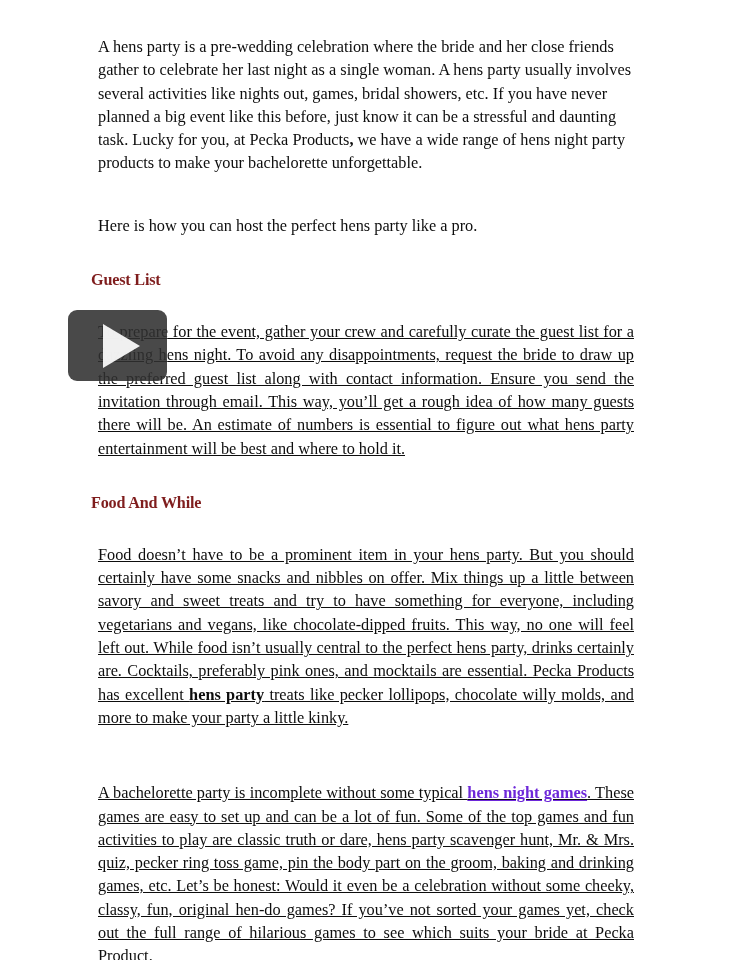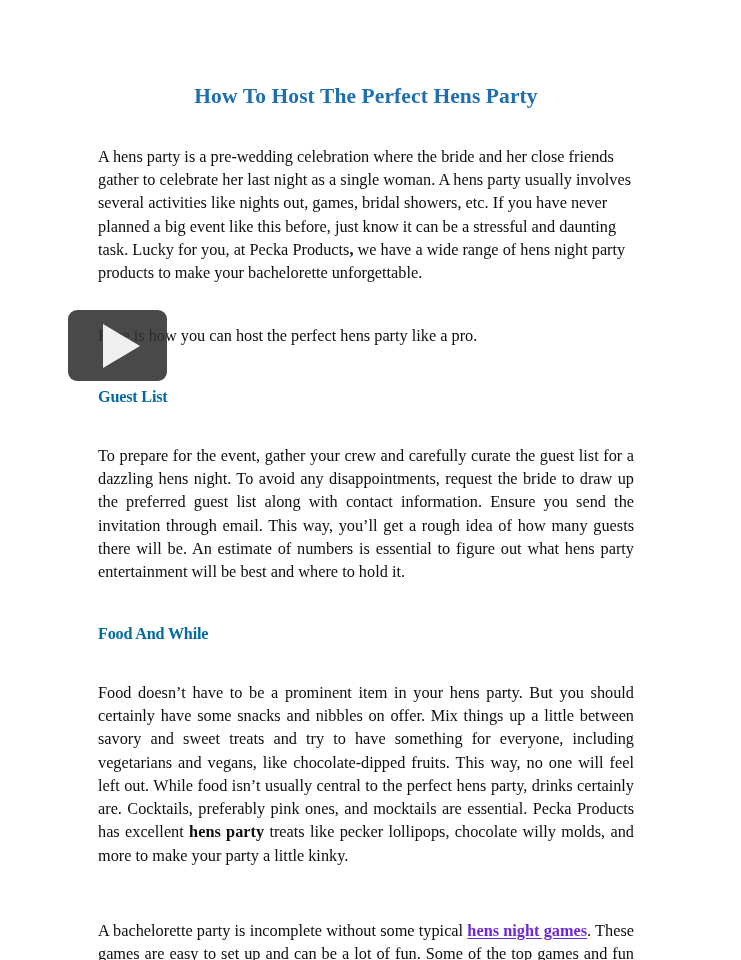--- a/index.html
+++ b/index.html
@@ -39,27 +39,28 @@
   }
   p.para {
     margin: 11px;
     font-size: 16.3px;
     line-height: 23.3px;
     text-align: left;
     color: #0d0d0d;
   }
   p.para.justify {
     text-align: justify;
+    text-decoration: underline;
   }
   .sec-heading {
-    margin: 11px;
+    margin: 4px;
     font-size: 16.2px;
     font-weight: bold;
     line-height: 23px;
-    color: #0369a1;
+    color: #7f1d1d;
     letter-spacing: -0.2px;
   }
   .gap-intro { height: 24px; }
   .gap-p { height: 17px; }
   .gap-h-before { height: 17px; }
   .gap-h-after { height: 13px; }
   .bold { font-weight: bold; }
   a.inline-link {
     color: #6d28d9;
     font-weight: bold;
@@ -90,21 +91,20 @@
     border-left: 37px solid rgba(255, 255, 255, 0.92);
   }
 </style>
 </head>
 <body>
 
 <div class="page">
 
   <div class="content">
 
-    <h1 class="doc-title">How To Host The Perfect Hens Party</h1>
 
     <div class="gap-intro"></div>
 
     <p class="para"><span>A hens party is a pre-wedding celebration where the bride and her close friends gather to celebrate her last night as a single woman. A hens party usually involves several activities like nights out, games, bridal showers, etc. If you have never planned a big event like this before, just know it can be a stressful and daunting task. Lucky for you, at Pecka Products</span><span class="bold">,</span><span> we have a wide range of hens night party products to make your bachelorette unforgettable.</span></p>
 
     <div class="gap-p"></div>
 
     <p class="para">Here is how you can host the perfect hens party like a pro.</p>
 
     <div class="gap-h-before"></div>

